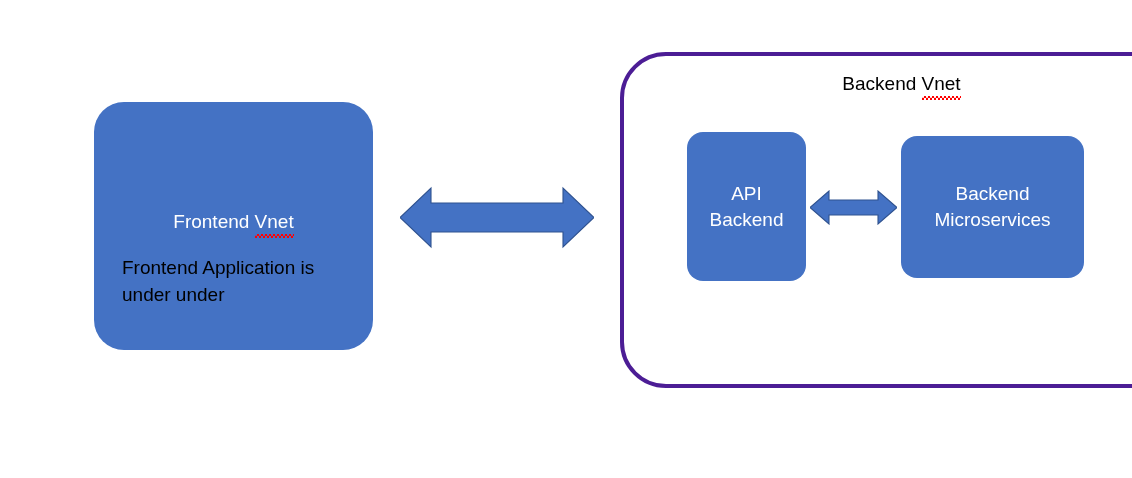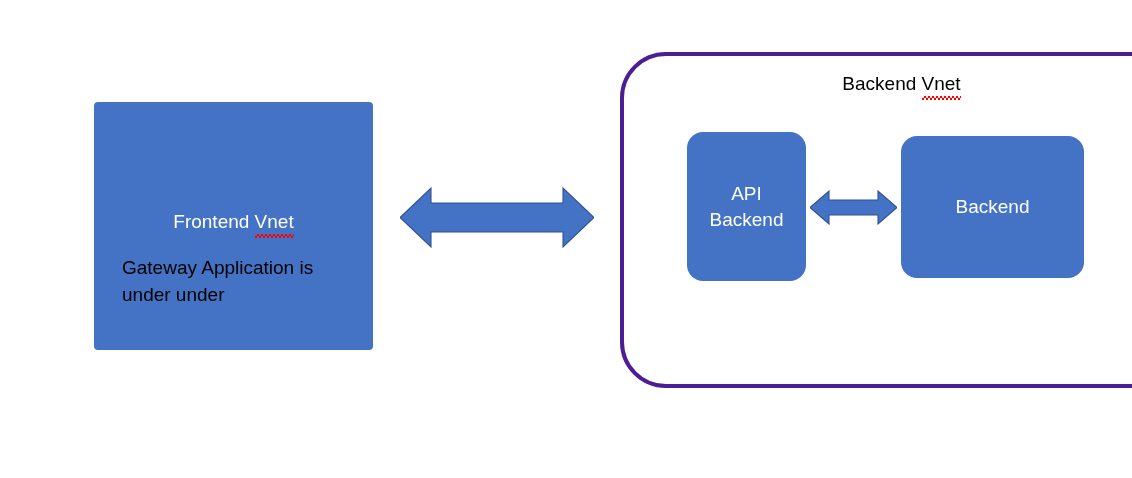--- a/index.html
+++ b/index.html
@@ -22,21 +22,21 @@
   }
 
   
   .frontend-box {
     position: absolute;
     left: 94px;
     top: 102px;
     width: 279px;
     height: 248px;
     background: #4472C4;
-    border-radius: 4px;
+    border-radius: 30px;
     box-sizing: border-box;
   }
   .frontend-title {
     position: absolute;
     left: 0;
     right: 0;
     top: 108px;
     text-align: center;
     color: #ffffff;
     font-size: 19px;
@@ -142,21 +142,21 @@
   .arrow svg { display: block; width: 100%; height: 100%; }
 </style>
 </head>
 <body>
 
 <div class="canvas">
 
   <div class="frontend-box">
     <div class="frontend-title"><span>Frontend </span><span class="squiggle">Vnet</span></div>
     <div class="frontend-body">
-      <div>Gateway Application is</div>
+      <div>Frontend Application is</div>
       <div>under under</div>
     </div>
   </div>
 
   <div class="arrow arrow-main">
     <svg viewBox="0 0 194 63" preserveAspectRatio="none" aria-hidden="true">
       <polygon points="0,31.5 31,2 31,17 163,17 163,2 194,31.5 163,61 163,46 31,46 31,61" fill="#4472C4" stroke="#2F528F" stroke-width="1.1" stroke-linejoin="miter"></polygon>
     </svg>
   </div>
 
@@ -173,16 +173,17 @@
 
   <div class="arrow arrow-inner">
     <svg viewBox="0 0 87 35" preserveAspectRatio="none" aria-hidden="true">
       <polygon points="0,17.5 19,1 19,10 68,10 68,1 87,17.5 68,34 68,25 19,25 19,34" fill="#4472C4" stroke="#2F528F" stroke-width="1.1" stroke-linejoin="miter"></polygon>
     </svg>
   </div>
 
   <div class="inner-box backend-micro">
     <div>
       <div>Backend</div>
+      <div>Microservices</div>
     </div>
   </div>
 
 </div>
 
 </body></html>

